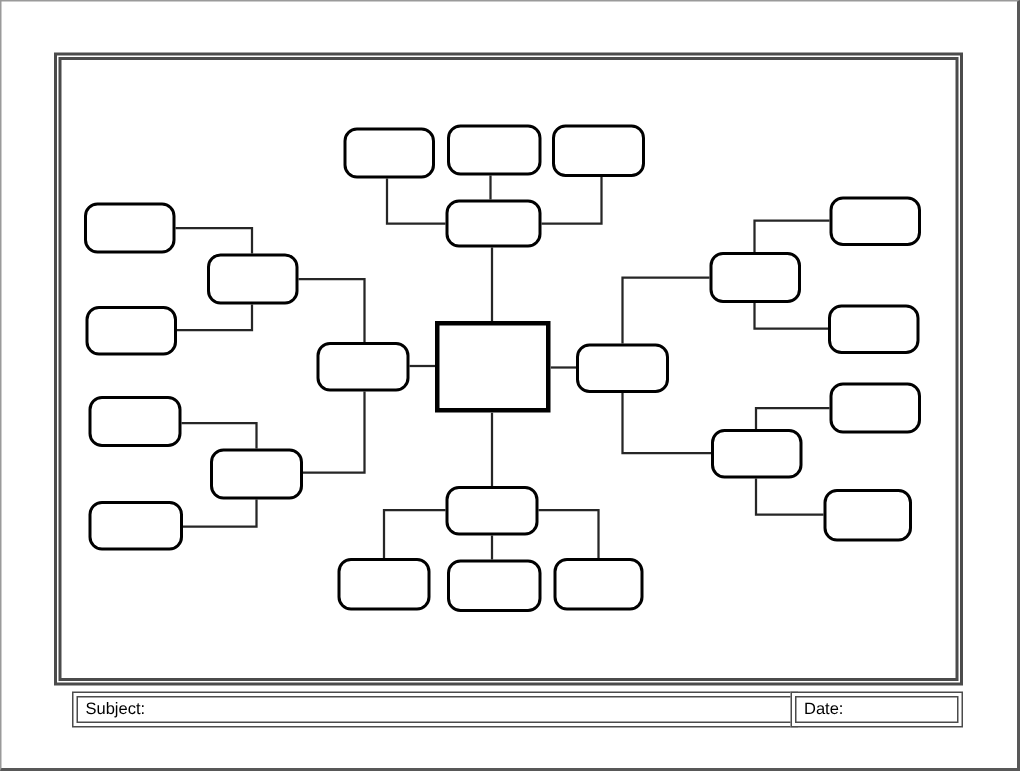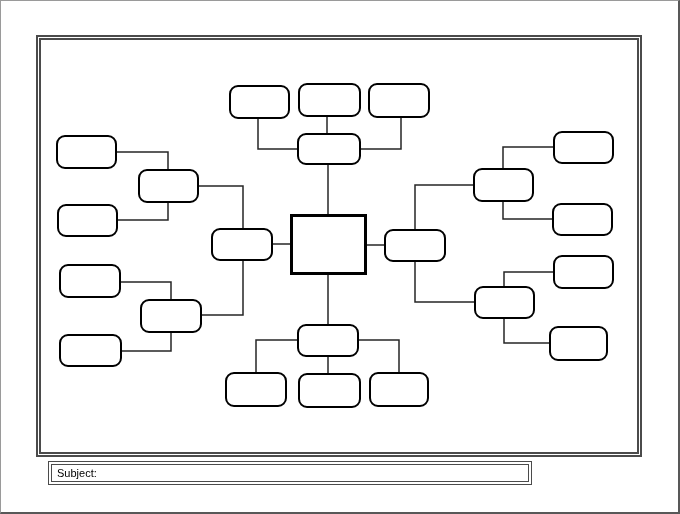--- a/index.html
+++ b/index.html
@@ -122,14 +122,18 @@
       <div class="node" style="left: 551px; top: 202px; width: 61px; height: 33px;"></div>
       <div class="node" style="left: 552px; top: 254px; width: 61px; height: 34px;"></div>
       <div class="node" style="left: 548px; top: 325px; width: 59px; height: 35px;"></div>
     </div>
 
   <div class="field subject">
     <span class="flabel">Subject:</span>
     <span class="fvalue"></span>
   </div>
 
+  <div class="field date">
+    <span class="flabel">Date:</span>
+    <span class="fvalue"></span>
+  </div>
 
 </div>
 
 </body></html>

